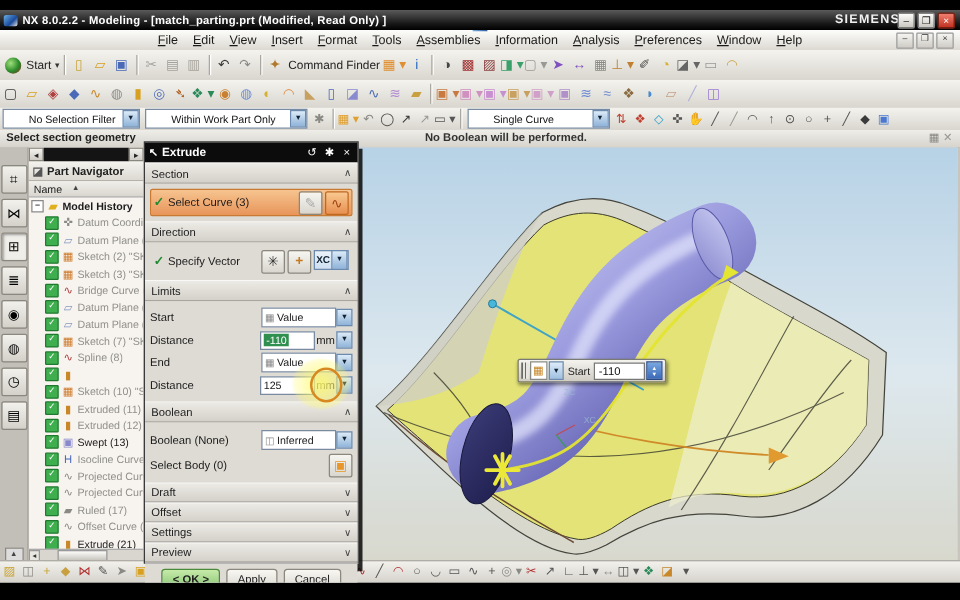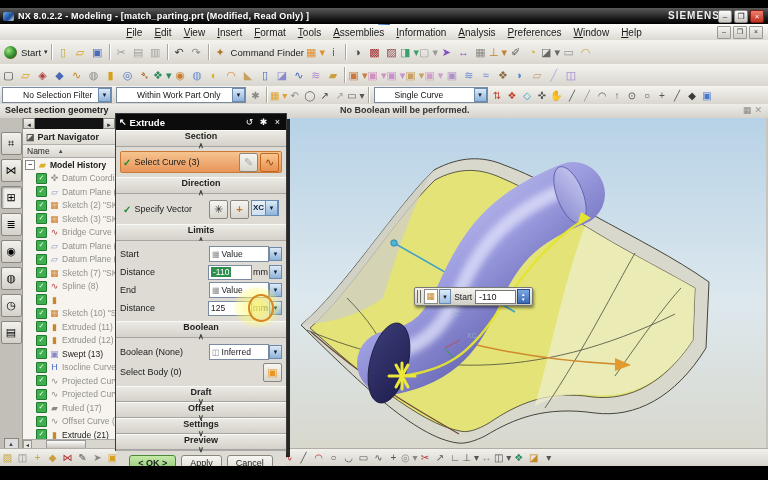--- a/index.html
+++ b/index.html
@@ -118,22 +118,22 @@
   
   .dialog{position:absolute;left:115px;top:105px;width:172px;height:338px;z-index:30;
           background:#dedbd4;border:1px solid #3a3a3a;box-shadow:3px 6px 0 rgba(8,8,8,.85);
           font-size:9px;color:#1a1a1a;box-sizing:border-box;}
   .dlg-title{height:16px;background:#0c0c0c;color:#fff;display:flex;align-items:center;
              font-size:9.5px;font-weight:bold;padding:0 3px;gap:3px;}
   .dlg-title .cursor{font-size:9px;}
   .dlg-tbtns{margin-left:auto;display:flex;gap:3px;font-size:9px;font-weight:normal;}
   .dlg-tbtns span{width:11px;text-align:center;}
   .grp-head{height:15px;display:flex;align-items:center;justify-content:space-between;padding:0 5px;
-            font-weight:bold;color:#222;background:linear-gradient(#eceae4,#d4d1ca);
-            border-top:1px solid #f8f8f5;border-bottom:1px solid #a8a5a0;flex-direction:column;}
+            font-weight:normal;color:#222;background:linear-gradient(#eceae4,#d4d1ca);
+            border-top:1px solid #f8f8f5;border-bottom:1px solid #a8a5a0;}
   .chev{font-size:8px;color:#444;}
   .grp-body{padding:4px 4px;background:#dedbd4;}
   .selrow{height:20px;display:flex;align-items:center;gap:3px;padding:0 2px;
           background:linear-gradient(#f6c490,#e8955a);border:1px solid #c87a32;border-radius:2px;}
   .selrow.plain{background:transparent;border:1px solid transparent;}
   .gcheck{color:#1f8a2f;font-weight:bold;font-size:10px;}
   .sbtns{margin-left:auto;display:flex;gap:2px;}
   .sqbtn{width:17px;height:17px;display:flex;align-items:center;justify-content:center;font-size:11px;
          background:linear-gradient(#f6f5f0,#d9d6cf);border:1px solid #8a877f;border-radius:2px;}
   .sqbtn.hot{background:linear-gradient(#f8c890,#e89050);border-color:#c06820;}

